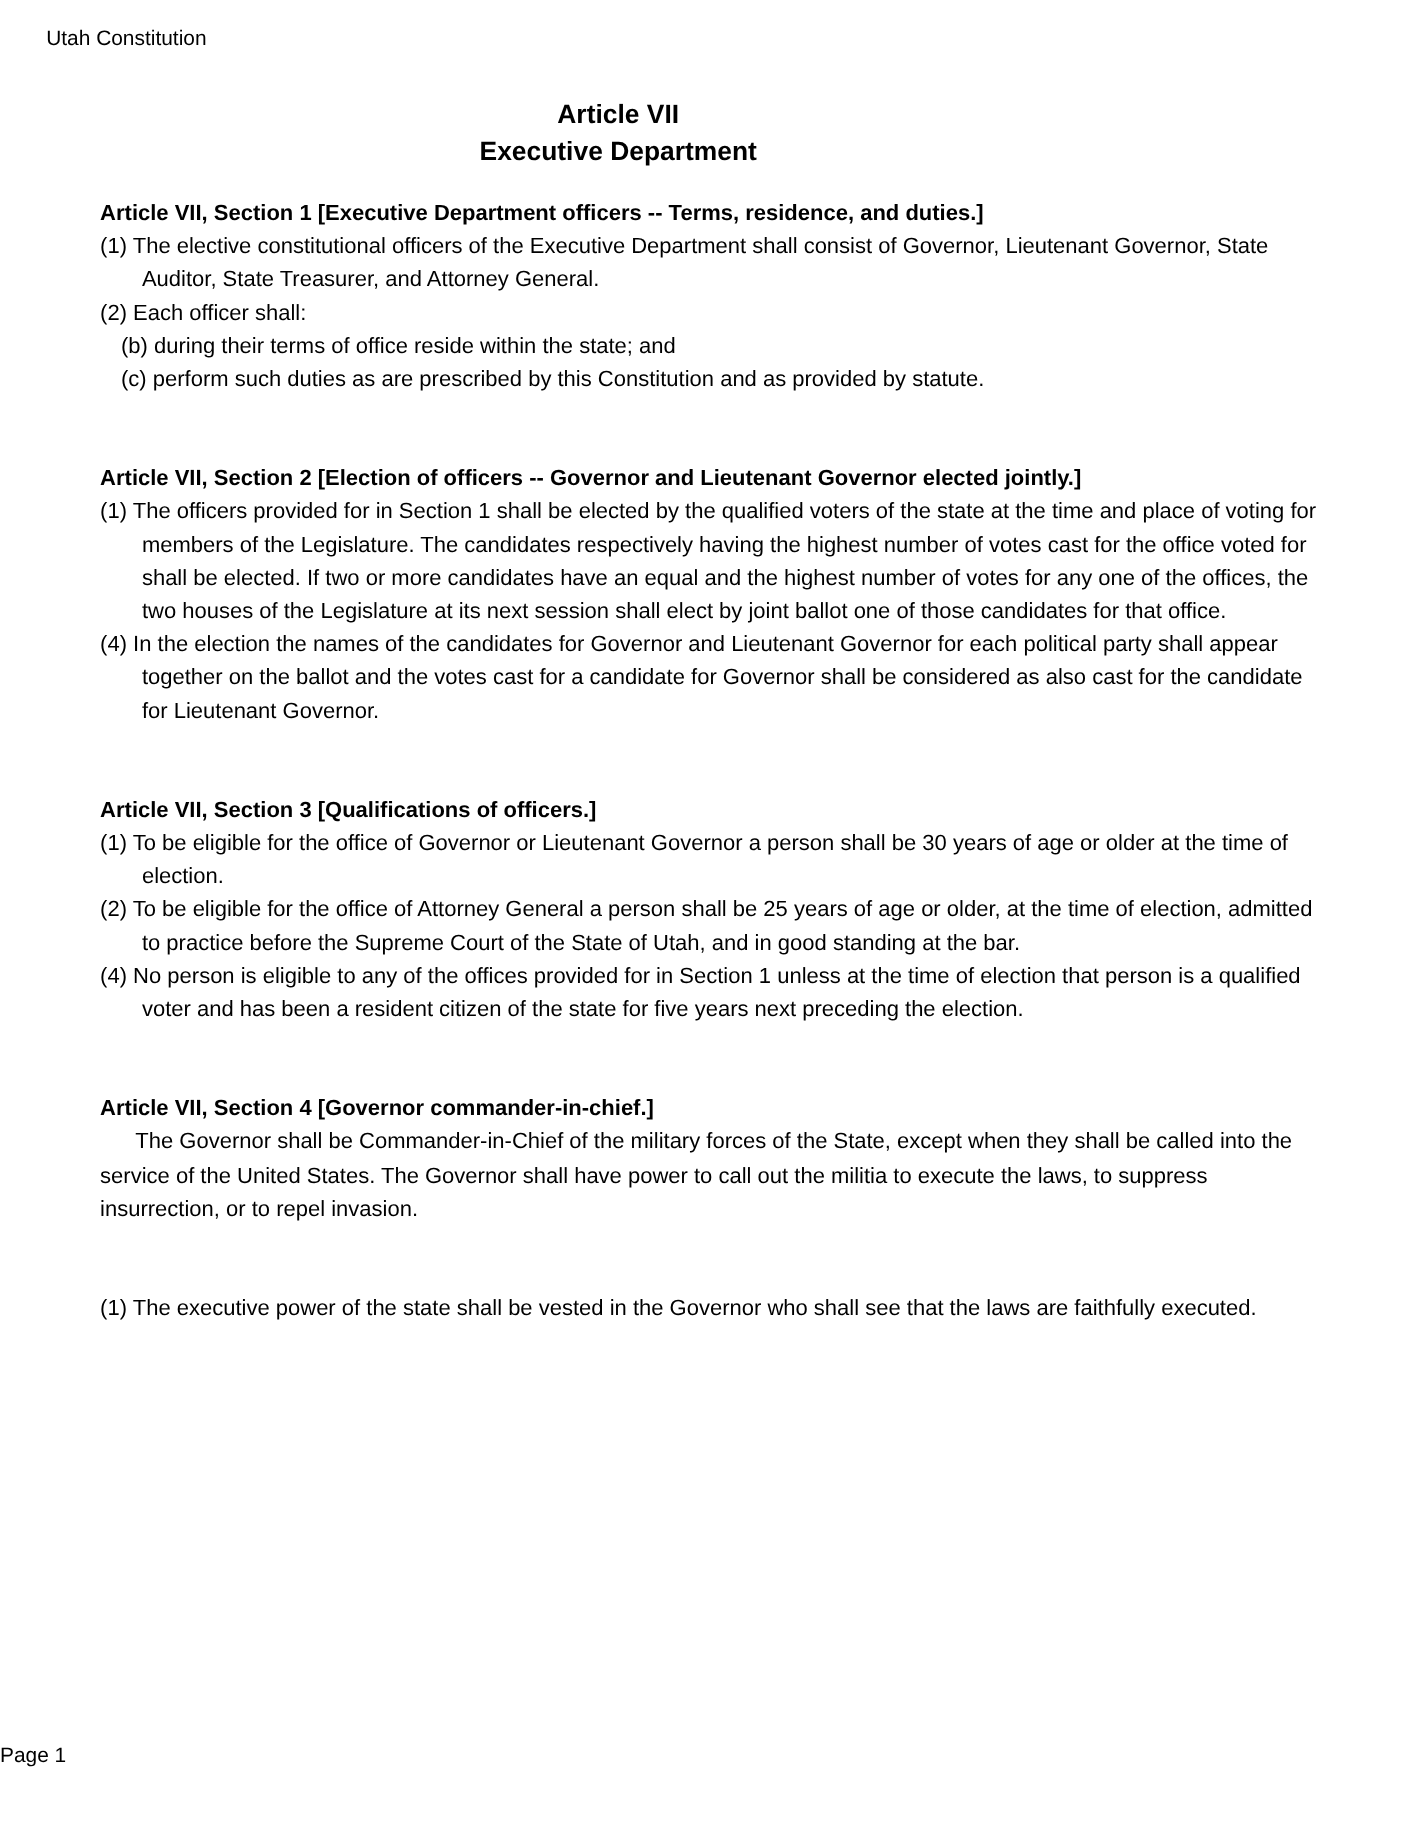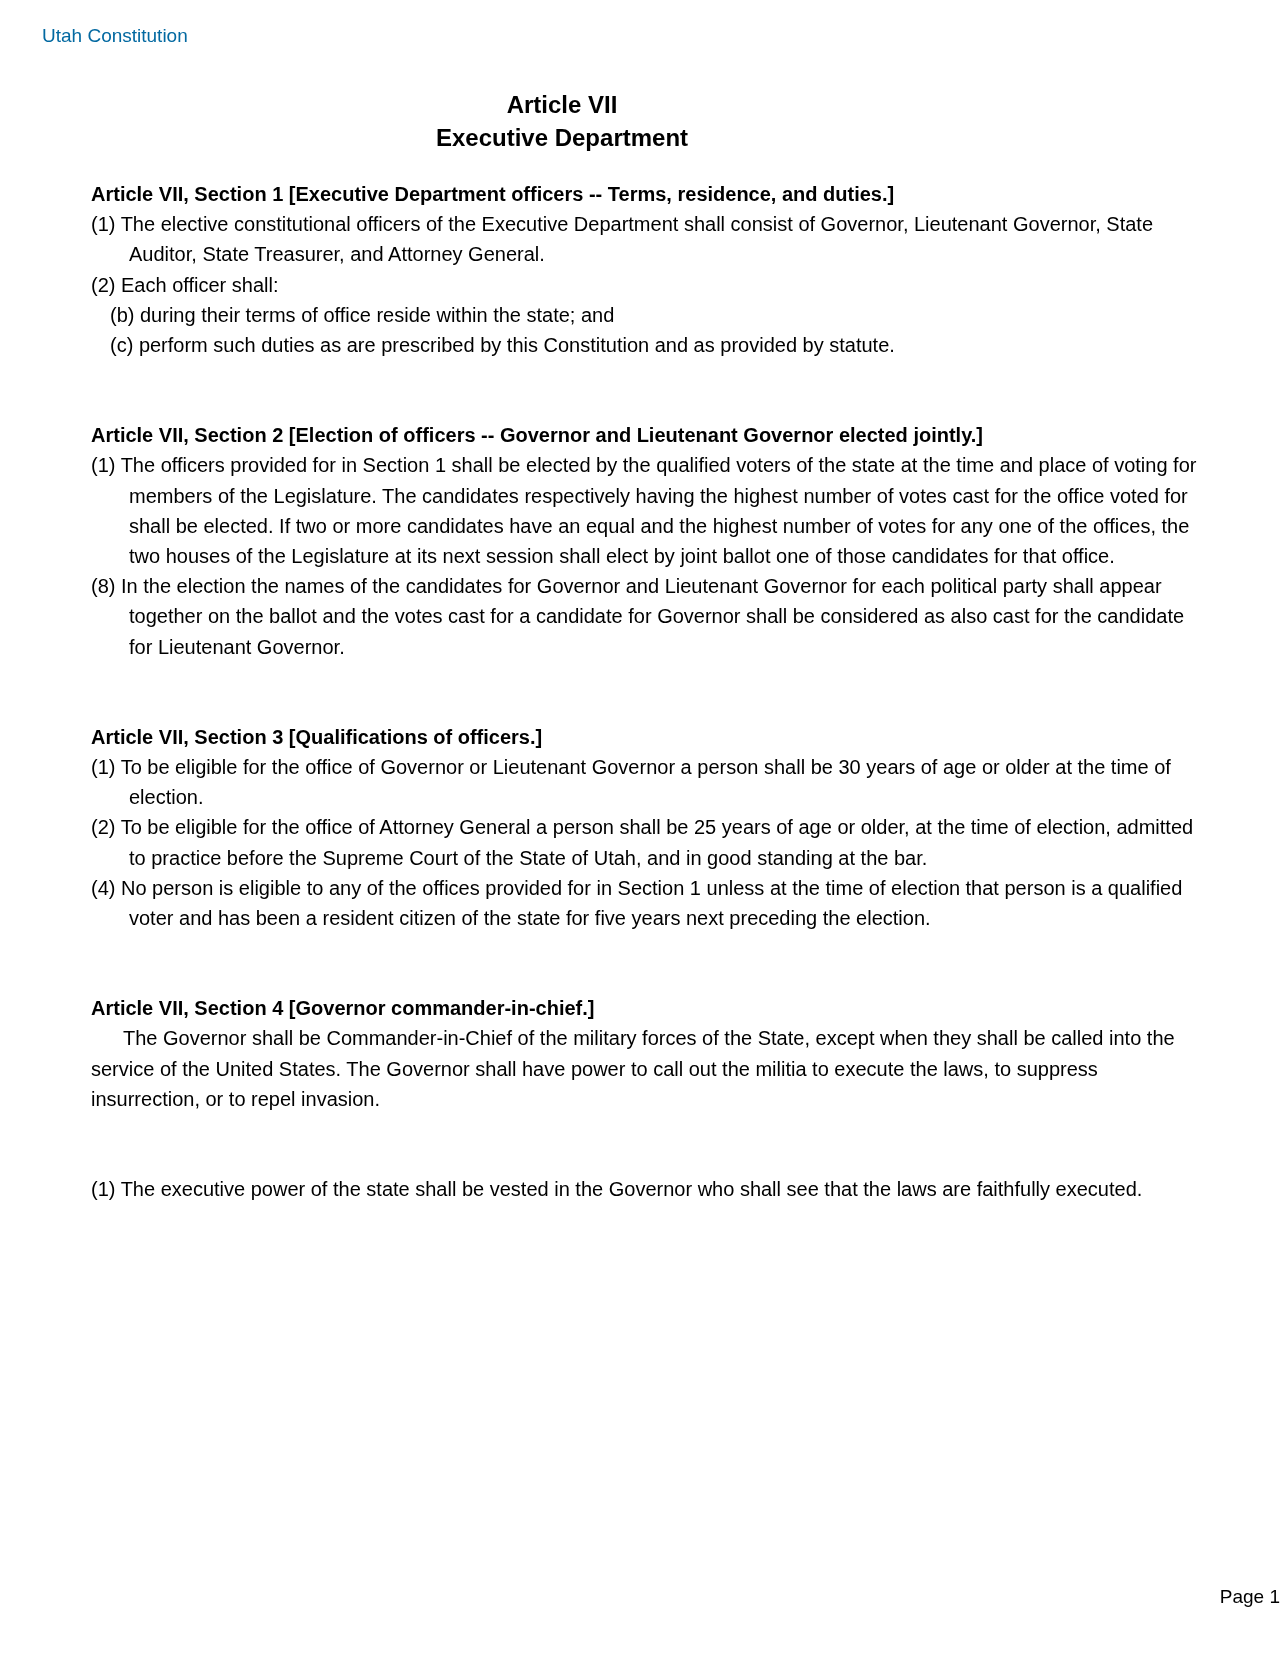--- a/index.html
+++ b/index.html
@@ -2,38 +2,38 @@
 <html><head>
 <meta charset="utf-8">
 <style>
   html, body { margin: 0; padding: 0; background: #ffffff; }
   body {
     width: 1280px; height: 1656px; position: relative; overflow: hidden;
     font-family: "Liberation Sans", sans-serif; color: #000000;
   }
   .running-header {
     position: absolute; left: 42px; top: 24px;
-    font-size: 19px; line-height: 24px; color: #0369a1;
+    font-size: 19px; line-height: 24px; color: #000000;
   }
   .title-block {
     position: absolute; left: 0; top: 88px; width: 1124px; text-align: center;
     font-weight: bold; font-size: 24px; line-height: 33px;
   }
   .content {
     position: absolute; left: 91px; top: 179px; width: 1110px;
     font-size: 20px; line-height: 30.2px;
   }
   .section { margin: 0; }
   .section + .section { margin-top: 60px; }
   .sec-heading { font-weight: bold; margin: 0; }
   .para { margin: 0; padding-left: 38px; text-indent: -38px; }
   .subpara { margin: 0; padding-left: 54px; text-indent: -35px; }
   .plain { margin: 0; text-indent: 32px; }
   .footer {
-    position: absolute; left: 0; top: 1585px; width: 1280px; text-align: right;
+    position: absolute; left: 0; top: 1585px; width: 1280px; text-align: left;
     font-size: 19px; line-height: 24px;
   }
 </style>
 </head>
 <body>
 
 <div class="running-header">Utah Constitution</div>
 
 <div class="title-block">
   <div>Article VII</div>
@@ -46,21 +46,21 @@
     <p class="sec-heading">Article VII, Section 1 [Executive Department officers -- Terms, residence, and duties.]</p>
     <p class="para">(1) The elective constitutional officers of the Executive Department shall consist of Governor, Lieutenant Governor, State Auditor, State Treasurer, and Attorney General.</p>
     <p class="para">(2) Each officer shall:</p>
     <p class="subpara">(b) during their terms of office reside within the state; and</p>
     <p class="subpara">(c) perform such duties as are prescribed by this Constitution and as provided by statute.</p>
   </div>
 
   <div class="section">
     <p class="sec-heading">Article VII, Section 2 [Election of officers -- Governor and Lieutenant Governor elected jointly.]</p>
     <p class="para">(1) The officers provided for in Section 1 shall be elected by the qualified voters of the state at the time and place of voting for members of the Legislature. The candidates respectively having the highest number of votes cast for the office voted for shall be elected. If two or more candidates have an equal and the highest number of votes for any one of the offices, the two houses of the Legislature at its next session shall elect by joint ballot one of those candidates for that office.</p>
-    <p class="para">(8) In the election the names of the candidates for Governor and Lieutenant Governor for each political party shall appear together on the ballot and the votes cast for a candidate for Governor shall be considered as also cast for the candidate for Lieutenant Governor.</p>
+    <p class="para">(4) In the election the names of the candidates for Governor and Lieutenant Governor for each political party shall appear together on the ballot and the votes cast for a candidate for Governor shall be considered as also cast for the candidate for Lieutenant Governor.</p>
   </div>
 
   <div class="section">
     <p class="sec-heading">Article VII, Section 3 [Qualifications of officers.]</p>
     <p class="para">(1) To be eligible for the office of Governor or Lieutenant Governor a person shall be 30 years of age or older at the time of election.</p>
     <p class="para">(2) To be eligible for the office of Attorney General a person shall be 25 years of age or older, at the time of election, admitted to practice before the Supreme Court of the State of Utah, and in good standing at the bar.</p>
     <p class="para">(4) No person is eligible to any of the offices provided for in Section 1 unless at the time of election that person is a qualified voter and has been a resident citizen of the state for five years next preceding the election.</p>
   </div>
 
   <div class="section">

